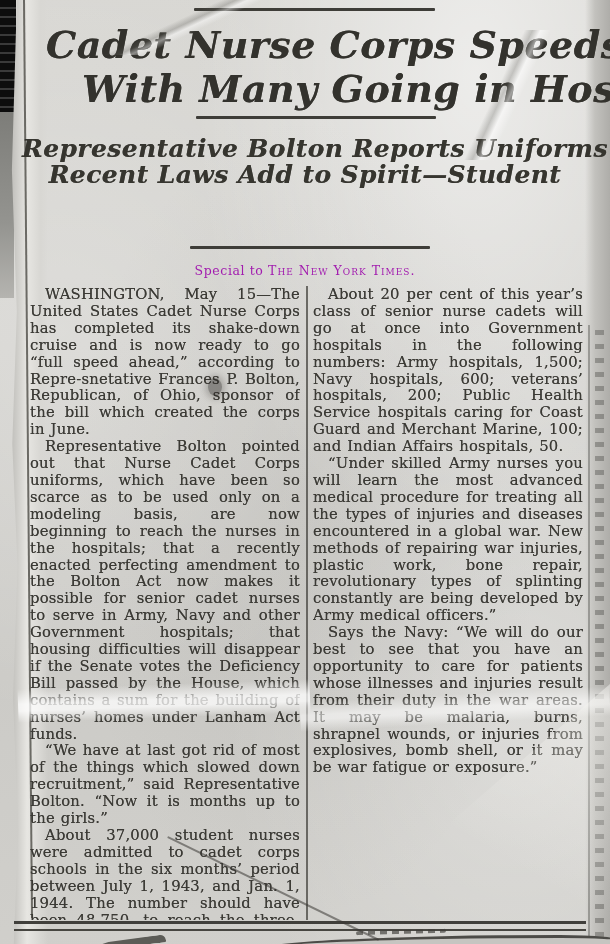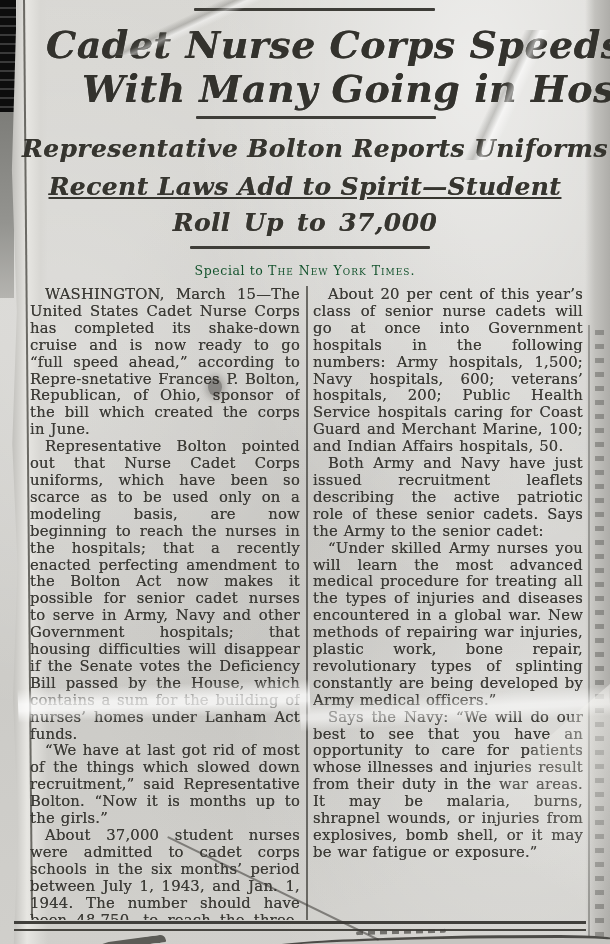--- a/index.html
+++ b/index.html
@@ -61,26 +61,26 @@
   }
   .hl1{left:46px;top:22px;}
   .hl2{left:82px;top:66px;}
   
   .subhead{
     position:absolute;left:22px;width:566px;text-align:center;color:#36352f;
     font-style:italic;font-weight:bold;font-size:25px;letter-spacing:.4px;white-space:nowrap;
     text-shadow:0 0 .5px rgba(50,49,44,.7);
   }
   .sh1{top:134px;}
-  .sh2{top:172px;text-decoration:underline;}
+  .sh2{top:160px;}
   .sh3{top:208px;word-spacing:4px;}
   
   .byline{
     position:absolute;left:22px;top:263px;width:566px;text-align:center;
-    font-size:12.5px;color:#14532d;letter-spacing:.6px;
+    font-size:12.5px;color:#a21caf;letter-spacing:.6px;
   }
   .byline .src{font-variant:small-caps;letter-spacing:1px;}
   
   .body-wrap{
     position:absolute;left:30px;top:286px;width:553px;height:634px;
     display:flex;overflow:hidden;
   }
   .col{width:270px;overflow:hidden;}
   .col-divider{width:2px;background:#4f4e49;margin:0 5px 0 6px;opacity:.8;}
   .col p{
@@ -157,35 +157,33 @@
 
   <div class="rule rule-top"></div>
   <div class="rule rule-mid"></div>
   <div class="rule rule-sub"></div>
 
   <div class="headline hl1">Cadet Nurse Corps Speeds Up,</div>
   <div class="headline hl2">With Many Going in Hospitals</div>
 
   <div class="subhead sh1">Representative Bolton Reports Uniforms and</div>
   <div class="subhead sh2">Recent Laws Add to Spirit—Student</div>
-  <div class="subhead sh3">Roll Up to 37,000</div>
 
   <div class="byline"><span>Special to </span><span class="src">The New York Times.</span></div>
 
   <div class="body-wrap">
     <div class="col">
-      <p>WASHINGTON, March 15—The United States Cadet Nurse Corps has completed its shake-down cruise and is now ready to go “full speed ahead,” according to Repre-snetative Frances P. Bolton, Republican, of Ohio, sponsor of the bill which created the corps in June.</p>
+      <p>WASHINGTON, May 15—The United States Cadet Nurse Corps has completed its shake-down cruise and is now ready to go “full speed ahead,” according to Repre-snetative Frances P. Bolton, Republican, of Ohio, sponsor of the bill which created the corps in June.</p>
       <p>Representative Bolton pointed out that Nurse Cadet Corps uniforms, which have been so scarce as to be used only on a modeling basis, are now beginning to reach the nurses in the hospitals; that a recently enacted perfecting amendment to the Bolton Act now makes it possible for senior cadet nurses to serve in Army, Navy and other Government hospitals; that housing difficulties will disappear if the Senate votes the Deficiency Bill passed by the House, which contains a sum for the building of nurses’ homes under Lanham Act funds.</p>
       <p>“We have at last got rid of most of the things which slowed down recruitment,” said Representative Bolton. “Now it is months up to the girls.”</p>
       <p>About 37,000 student nurses were admitted to cadet corps schools in the six months’ period between July 1, 1943, and Jan. 1, 1944. The number should have been 48,750, to reach the three-fourths of the 65,000 quota which</p>
     </div>
     <div class="col-divider"></div>
     <div class="col">
       <p>About 20 per cent of this year’s class of senior nurse cadets will go at once into Government hospitals in the following numbers: Army hospitals, 1,500; Navy hospitals, 600; veterans’ hospitals, 200; Public Health Service hospitals caring for Coast Guard and Merchant Marine, 100; and Indian Affairs hospitals, 50.</p>
-      <p>Both Army and Navy have just issued recruitment leaflets describing the active patriotic role of these senior cadets. Says the Army to the senior cadet:</p>
       <p>“Under skilled Army nurses you will learn the most advanced medical procedure for treating all the types of injuries and diseases encountered in a global war. New methods of repairing war injuries, plastic work, bone repair, revolutionary types of splinting constantly are being developed by Army medical officers.”</p>
       <p>Says the Navy: “We will do our best to see that you have an opportunity to care for patients whose illnesses and injuries result from their duty in the war areas. It may be malaria, burns, shrapnel wounds, or injuries from explosives, bomb shell, or it may be war fatigue or exposure.”</p>
     </div>
   </div>
 
   <div class="b-rule1"></div>
   <div class="b-rule2"></div>
   <div class="blob"></div>
   <div class="scrap-mark"></div>
   <div class="ink-dashes"></div>

